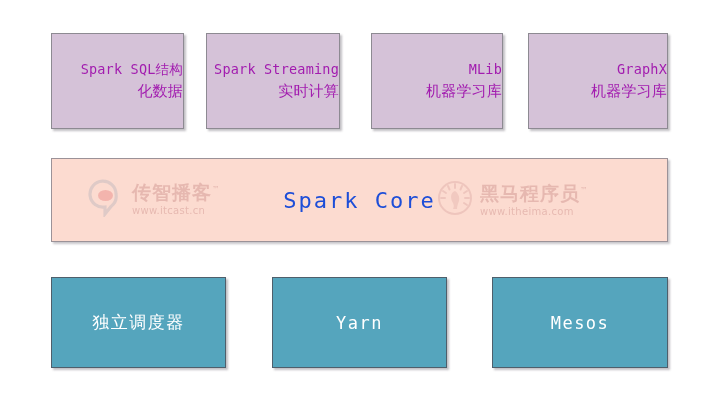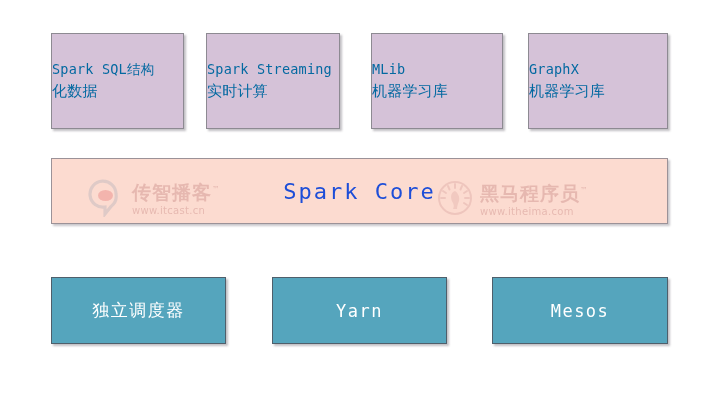--- a/index.html
+++ b/index.html
@@ -32,24 +32,24 @@
   }
   .comp-box {
     position: absolute;
     top: 0;
     height: 96px;
     background: #d5c2d8;
     border: 1px solid #8d8a92;
     box-shadow: 2px 2px 2px rgba(120,115,125,0.45);
     display: flex;
     flex-direction: column;
-    align-items: flex-start;
+    align-items: flex-end;
     justify-content: center;
     box-sizing: border-box;
-    color: #0369a1;
+    color: #a21caf;
     line-height: 1.55;
     text-align: center;
   }
   .comp-box .line1 {
     font-size: 13.5px;
     letter-spacing: 0.2px;
     white-space: nowrap;
   }
   .comp-box .line2 {
     font-size: 15px;
@@ -61,21 +61,21 @@
   .comp-1 { left: 155px; width: 134px; }
   .comp-2 { left: 320px; width: 132px; }
   .comp-3 { left: 477px; width: 140px; }
 
   
   .core-band {
     position: absolute;
     left: 51px;
     top: 158px;
     width: 617px;
-    height: 66px;
+    height: 84px;
     background: #fcdbd0;
     border: 1px solid #9b9298;
     box-shadow: 2px 2px 2px rgba(120,115,125,0.4);
     box-sizing: border-box;
     display: flex;
     align-items: center;
     justify-content: center;
   }
   .core-title {
     font-size: 22px;
@@ -132,21 +132,21 @@
   .sched-row {
     position: absolute;
     left: 51px;
     top: 277px;
     width: 617px;
     height: 92px;
   }
   .sched-box {
     position: absolute;
     top: 0;
-    height: 67px;
+    height: 91px;
     background: #55a5bd;
     border: 1px solid #4f5f6b;
     box-shadow: 2px 2px 2px rgba(120,115,125,0.45);
     display: flex;
     align-items: center;
     justify-content: center;
     box-sizing: border-box;
     color: #ffffff;
     font-size: 17px;
     letter-spacing: 1.5px;

